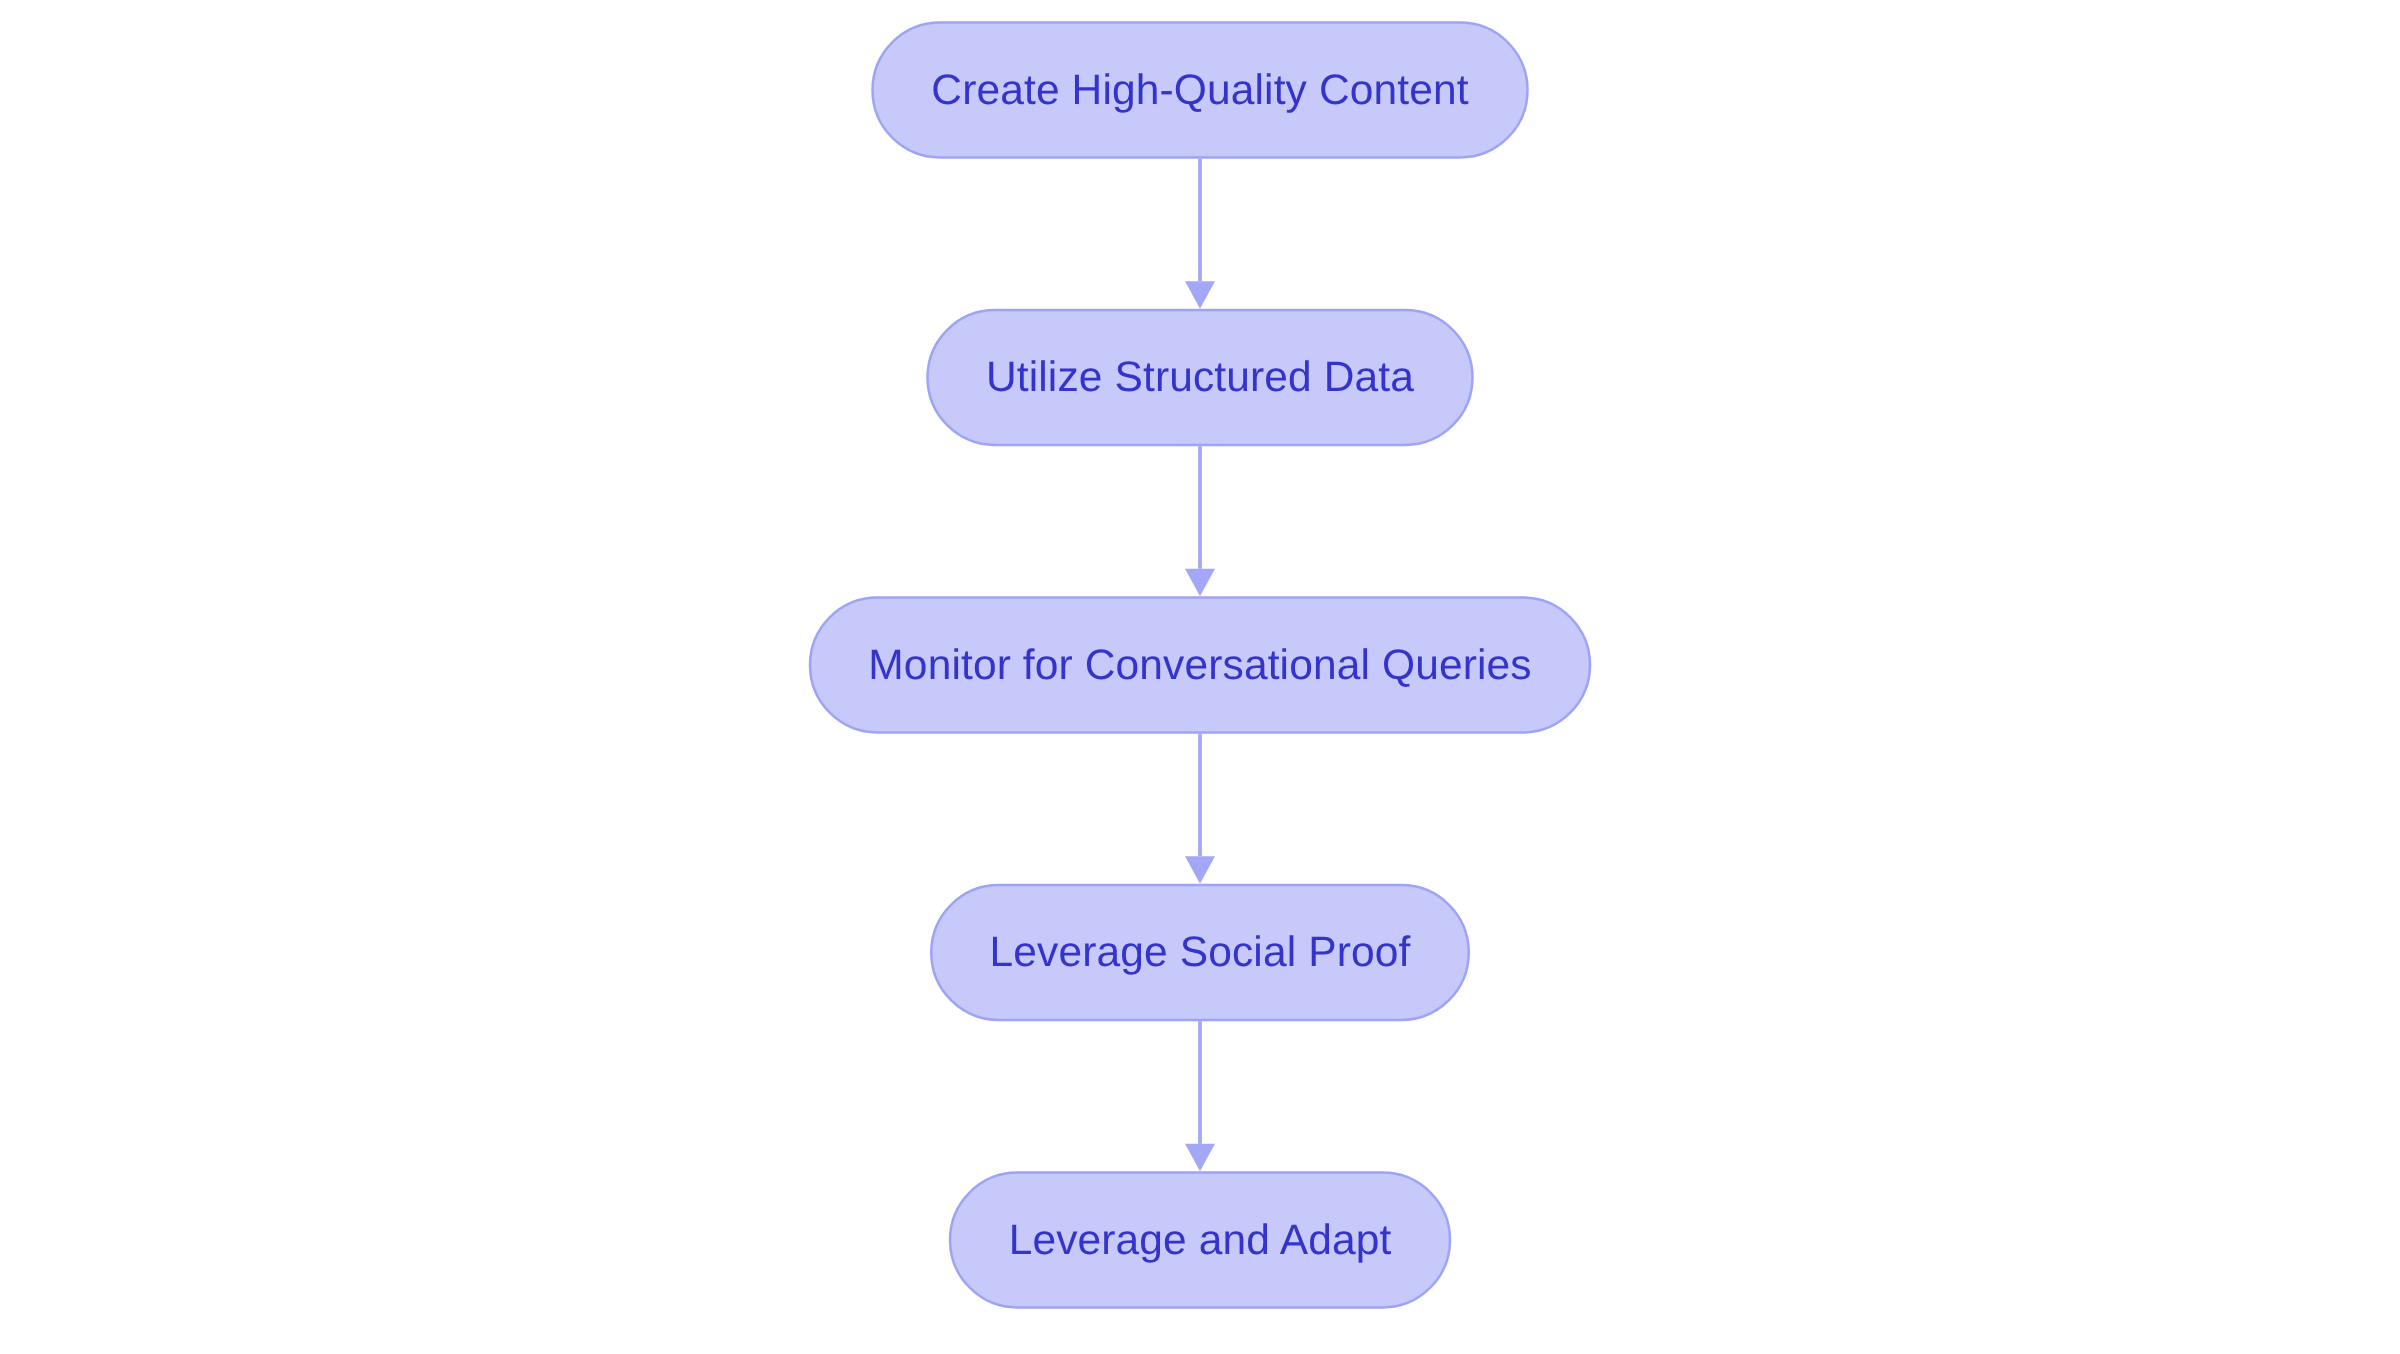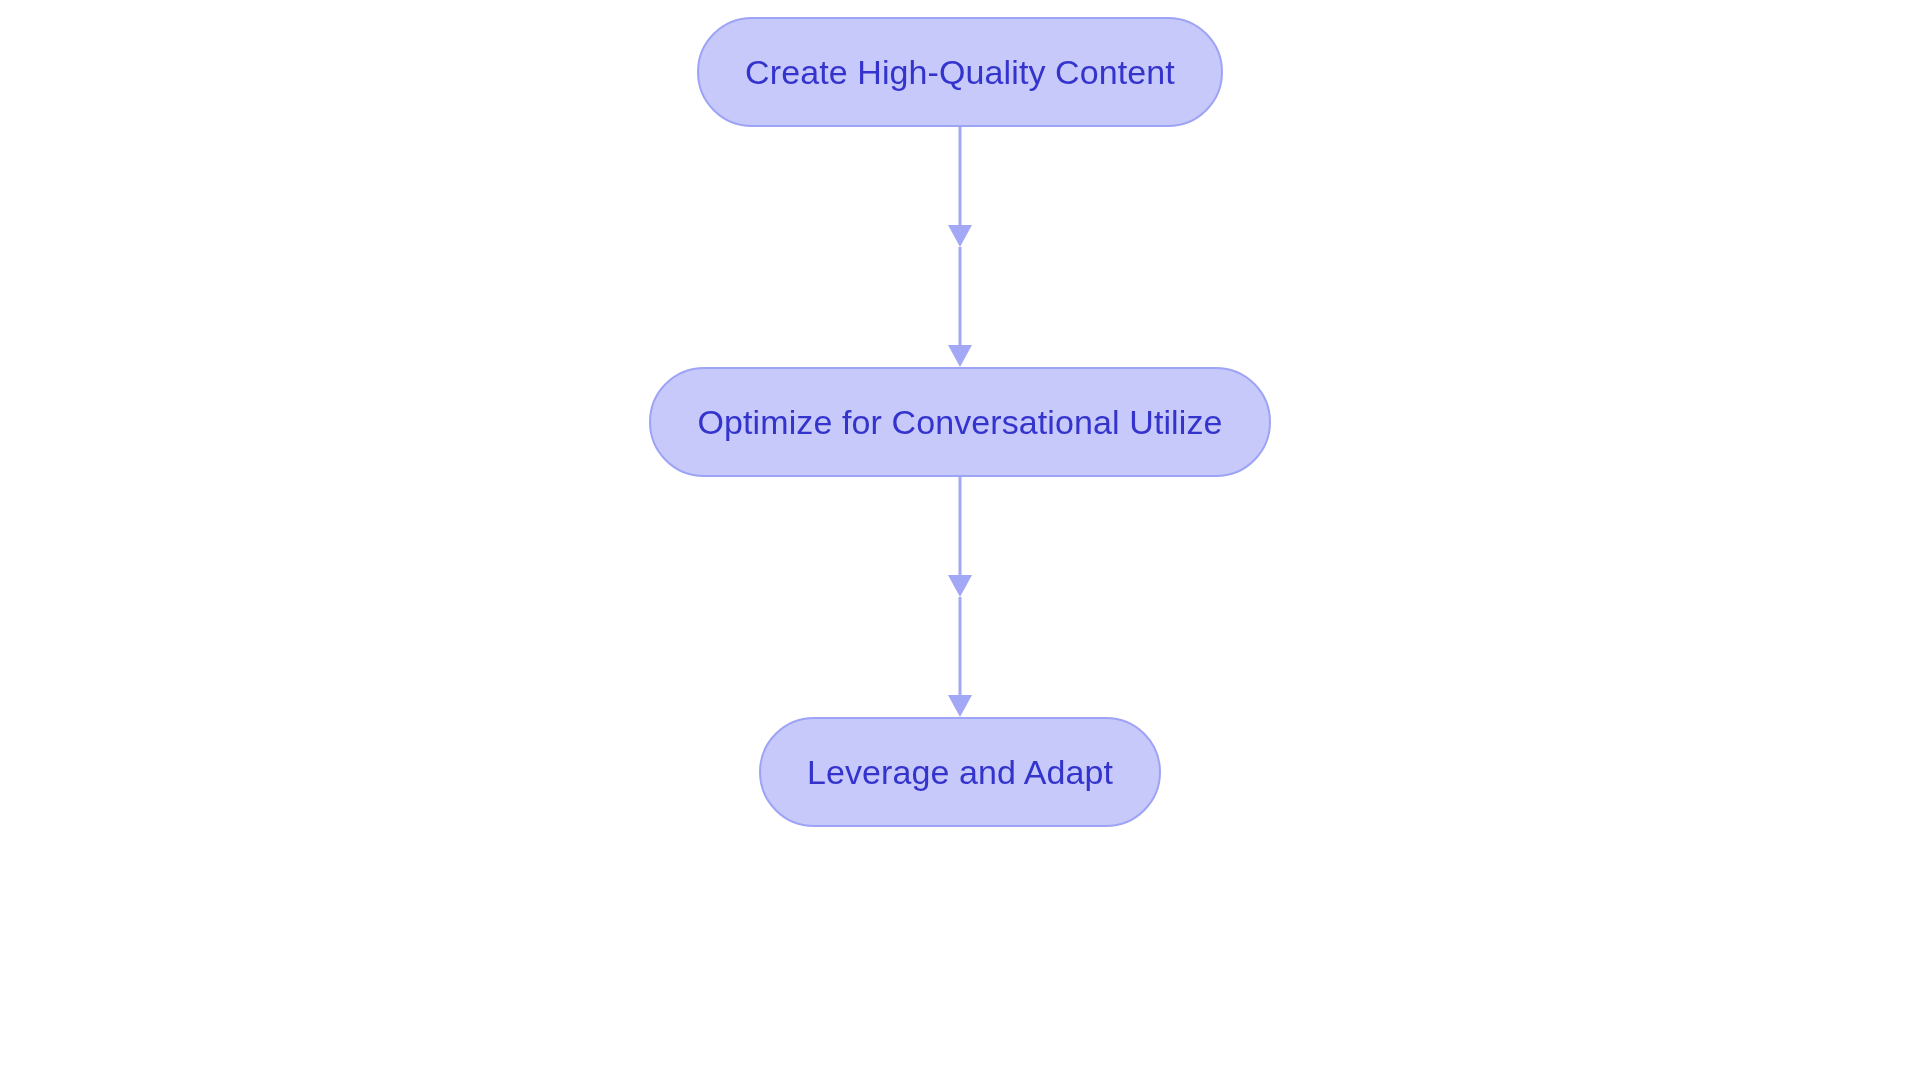--- a/index.html
+++ b/index.html
@@ -78,33 +78,35 @@
 
   <div style="height:17px"></div>
 
   <div class="flow-node">Create High-Quality Content</div>
 
   <div class="flow-connector">
     <div class="conn-stem"></div>
     <div class="conn-head"></div>
   </div>
 
+  <div class="flow-node">Utilize Structured Data</div>
 
   <div class="flow-connector">
     <div class="conn-stem"></div>
     <div class="conn-head"></div>
   </div>
 
-  <div class="flow-node">Optimize for Conversational Utilize</div>
+  <div class="flow-node">Monitor for Conversational Queries</div>
 
   <div class="flow-connector">
     <div class="conn-stem"></div>
     <div class="conn-head"></div>
   </div>
 
+  <div class="flow-node">Leverage Social Proof</div>
 
   <div class="flow-connector">
     <div class="conn-stem"></div>
     <div class="conn-head"></div>
   </div>
 
   <div class="flow-node">Leverage and Adapt</div>
 
 </div>
 

